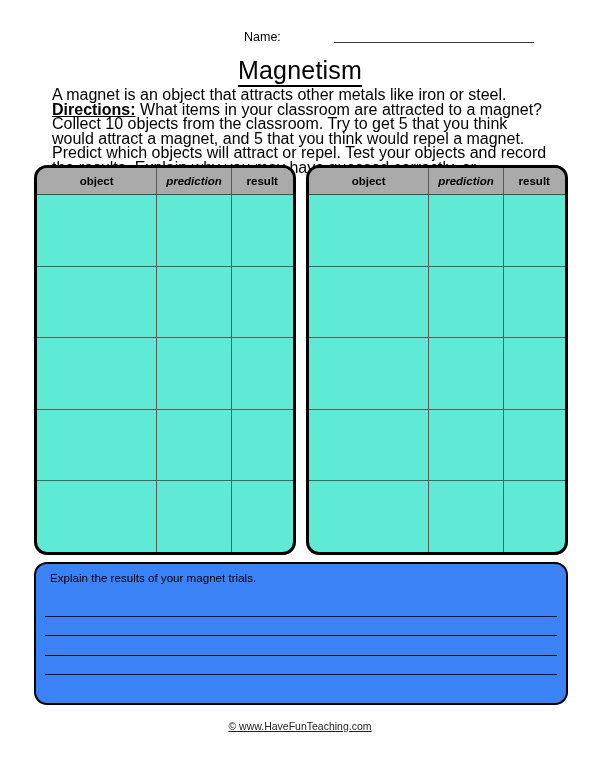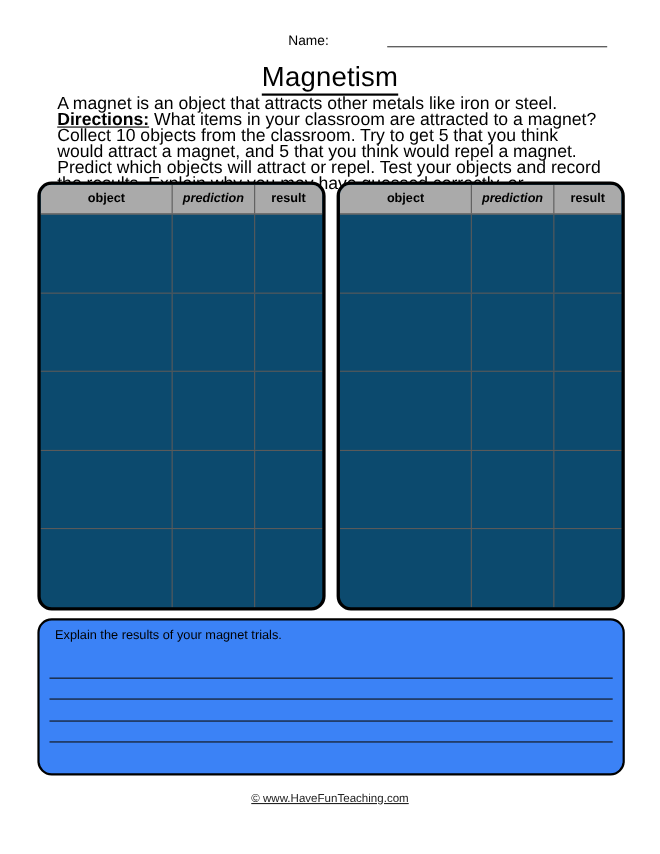--- a/index.html
+++ b/index.html
@@ -12,21 +12,21 @@
     height: 776px;
     position: relative;
     font-family: "Liberation Sans", sans-serif;
     color: #000000;
     overflow: hidden;
   }
 
   
   .name-row {
     position: absolute;
-    left: 262px;
+    left: 244px;
     top: 30px;
     width: 290px;
     display: flex;
     align-items: flex-end;
     gap: 47px;
   }
   .name-label {
     font-size: 12.5px;
     line-height: 14px;
     white-space: nowrap;
@@ -87,21 +87,21 @@
   }
   .data-table {
     width: 262px;
     height: 390px;
     border: 3.5px solid #000;
     border-radius: 13px;
     box-sizing: border-box;
     overflow: hidden;
     display: flex;
     flex-direction: column;
-    background: #0c4a6e;
+    background: #5eead4;
   }
   .thead-row {
     display: flex;
     height: 26px;
     background: #aaaaaa;
     border-bottom: 1.4px solid #4a4a4a;
     flex: 0 0 auto;
   }
   .thead-row .cell {
     font-weight: bold;

